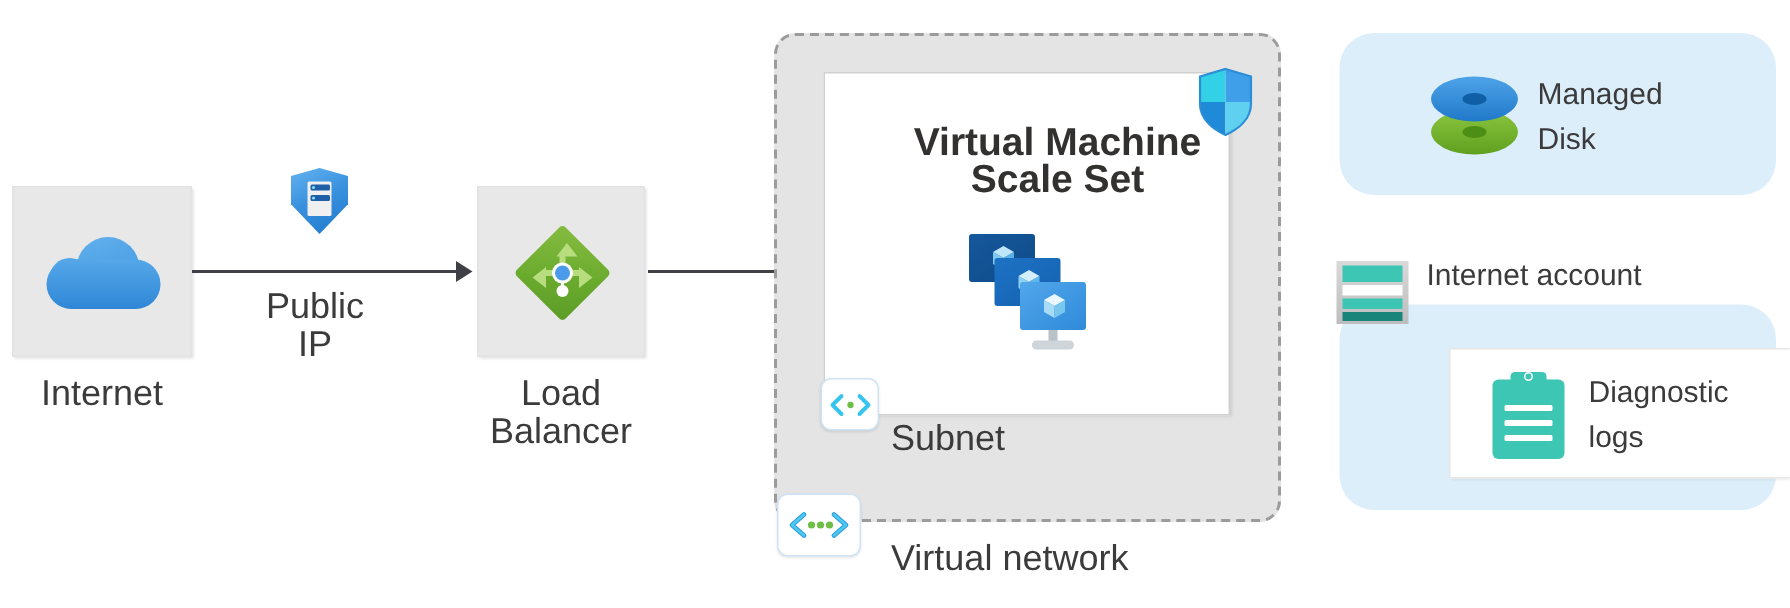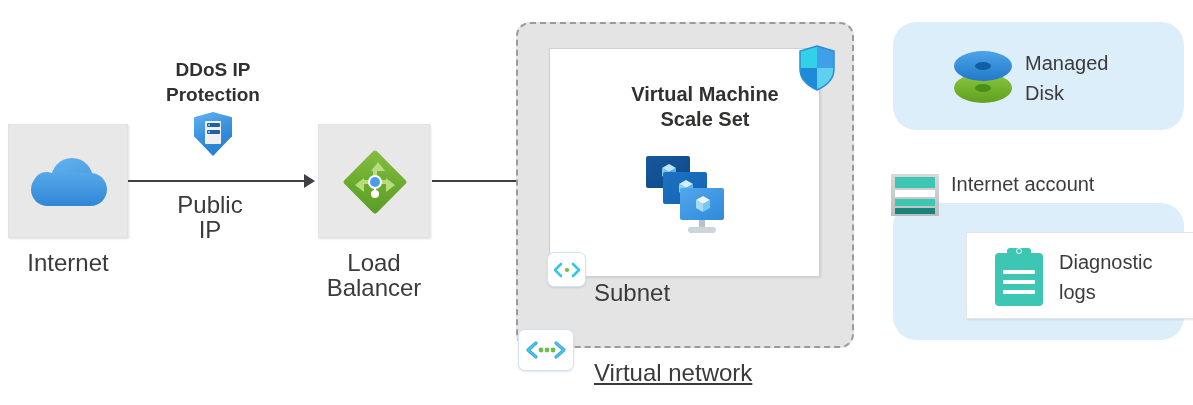--- a/index.html
+++ b/index.html
@@ -181,22 +181,20 @@
     <div class="abs" style="left:22px; top:33px;">
       <div class="cloud">
         <div class="c-small"></div>
           <div class="c-big"></div>
           <div class="c-body"></div>
       </div>
     </div>
   </div>
   <div class="abs lbl" style="left:0px; top:250px; width:136px;">Internet</div>
 
-  <div class="abs lbl lbl-bold" style="left:140px; top:57px; width:146px; font-size:19px; line-height:25px;">DDoS IP
-Protection</div>
   <div class="abs" style="left:194px; top:112px;">
     <div class="ddos-shield">
       <div class="sh"></div>
       <div class="srv"></div>
       <div class="bar b1"></div>
         <div class="dot d1"></div>
       <div class="bar b2"></div>
         <div class="dot d2"></div>
     </div>
   </div>
@@ -228,21 +226,21 @@
 Balancer</div>
 
   <div class="abs">
     <div class="arrow-line" style="left:432px; top:180px; width:110px;"></div>
     <div class="arrow-head" style="left:538px; top:174px;"></div>
   </div>
 
   <div class="abs vnet-box" style="left:516px; top:22px; width:338px; height:326px;"></div>
 
   <div class="abs subnet-box" style="left:549px; top:48px; width:271px; height:229px;">
-    <div class="abs lbl lbl-bold" style="left:0px; top:33px; width:271px; font-size:20px; line-height:25px;padding-left:39px;">Virtual Machine
+    <div class="abs lbl lbl-bold" style="left:0px; top:33px; width:271px; font-size:26px; line-height:25px;padding-left:39px;">Virtual Machine
 Scale Set</div>
     <div class="abs" style="left:94px; top:105px;">
       <div class="vmss">
         <div class="mon m1"></div>
         <svg class="cube" style="left:16px; top:9px;" width="18" height="18" viewBox="0 0 18 18">
           <polygon points="9,1 16,5 9,9 2,5" fill="#bfe6fb"></polygon>
           <polygon points="2,5 9,9 9,17 2,13" fill="#7fc9f0"></polygon>
           <polygon points="16,5 9,9 9,17 16,13" fill="#57b2e8"></polygon>
         </svg>
         <div class="mon m2"></div>
@@ -299,21 +297,21 @@
         <polyline points="13,4 5,11 13,18" fill="none" stroke="#2e9fe0" stroke-width="3.2" stroke-linecap="round" stroke-linejoin="round"></polyline>
         <polyline points="13,4 5,11 13,18" fill="none" stroke="#4fc9ef" stroke-width="1.6" stroke-linecap="round" stroke-linejoin="round"></polyline>
         <circle cx="18" cy="11" r="2.4" fill="#6cbe45"></circle>
         <circle cx="24" cy="11" r="2.4" fill="#6cbe45"></circle>
         <circle cx="30" cy="11" r="2.4" fill="#6cbe45"></circle>
         <polyline points="33,4 41,11 33,18" fill="none" stroke="#2e9fe0" stroke-width="3.2" stroke-linecap="round" stroke-linejoin="round"></polyline>
         <polyline points="33,4 41,11 33,18" fill="none" stroke="#4fc9ef" stroke-width="1.6" stroke-linecap="round" stroke-linejoin="round"></polyline>
       </svg>
     </span>
   </div>
-  <div class="abs lbl" style="left:594px; top:360px; text-align:left;text-decoration:underline;">Virtual network</div>
+  <div class="abs lbl" style="left:594px; top:360px; text-align:left;">Virtual network</div>
 
   <div class="abs panel-blue" style="left:893px; top:22px; width:291px; height:108px;">
     <div class="abs" style="left:58px; top:23px;">
       <div class="disk">
         <div class="ring ring-g"></div>
           <div class="hole hole-g"></div>
         <div class="ring ring-b"></div>
           <div class="hole hole-b"></div>
       </div>
     </div>

